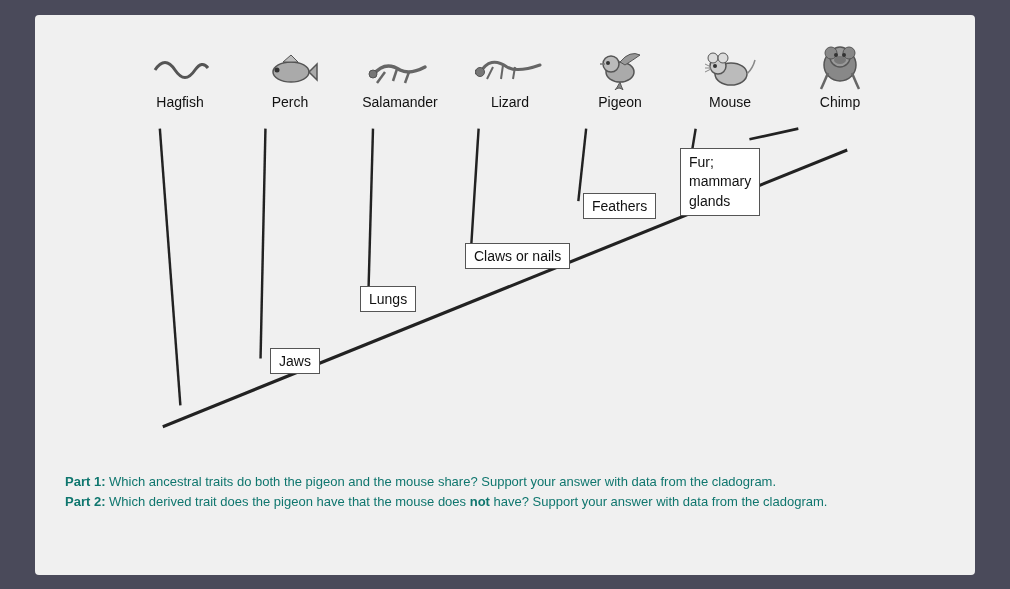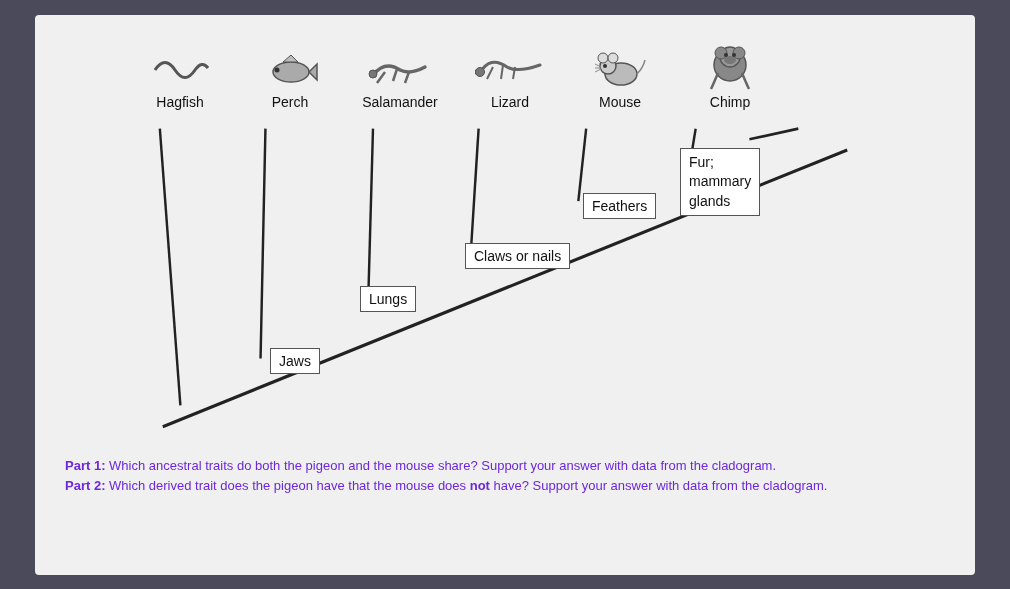--- a/index.html
+++ b/index.html
@@ -64,23 +64,23 @@
       position: absolute;
       background: white;
       border: 1.5px solid #555;
       padding: 4px 8px;
       font-size: 14px;
       color: #111;
       font-weight: normal;
       white-space: nowrap;
     }
     .questions {
-      margin-top: 8px;
+      margin-top: 24px;
       font-size: 13px;
-      color: #6d28d9;
+      color: #0f766e;
       line-height: 1.6;
     }
     .questions .part-label {
       font-weight: bold;
     }
     .not-underline {
       font-weight: bold;
     }
   </style>
 </head>
@@ -127,20 +127,33 @@
           <path d="M5,28 Q15,10 32,22 Q42,28 65,20" stroke="#666" stroke-width="3" fill="none" stroke-linecap="round"></path>
           <line x1="18" y1="22" x2="12" y2="34" stroke="#666" stroke-width="2"></line>
           <line x1="28" y1="20" x2="26" y2="34" stroke="#666" stroke-width="2"></line>
           <line x1="40" y1="22" x2="38" y2="34" stroke="#666" stroke-width="2"></line>
           <circle cx="5" cy="27" r="4.5" fill="#777" stroke="#555" stroke-width="1"></circle>
           <line x1="1" y1="26" x2="-2" y2="24" stroke="#555" stroke-width="1.5"></line>
           <line x1="1" y1="28" x2="-2" y2="30" stroke="#555" stroke-width="1.5"></line>
         </svg>
       </div>
       <div class="animal-label">Lizard</div>
+    </div>
+    <div class="animal-item">
+      <div class="animal-icon">
+        <svg width="50" height="50" viewBox="0 0 50 50">
+          <ellipse cx="25" cy="32" rx="14" ry="10" fill="#aaa" stroke="#555" stroke-width="1.5"></ellipse>
+          <circle cx="16" cy="24" r="8" fill="#bbb" stroke="#555" stroke-width="1.5"></circle>
+          <path d="M25,22 Q35,10 45,15 Q38,20 30,25 Z" fill="#999" stroke="#555" stroke-width="1"></path>
+          <path d="M25,42 Q22,48 20,50 Q24,46 28,50 Q26,46 25,42 Z" fill="#888" stroke="#555" stroke-width="1"></path>
+          <circle cx="13" cy="23" r="2" fill="#333"></circle>
+          <path d="M10,24 L5,24" stroke="#777" stroke-width="1.5"></path>
+        </svg>
+      </div>
+      <div class="animal-label">Pigeon</div>
     </div>
     <div class="animal-item">
       <div class="animal-icon">
         <svg width="55" height="50" viewBox="0 0 55 50">
           <ellipse cx="28" cy="34" rx="16" ry="11" fill="#bbb" stroke="#555" stroke-width="1.5"></ellipse>
           <circle cx="15" cy="26" r="8" fill="#ccc" stroke="#555" stroke-width="1.5"></circle>
           <circle cx="10" cy="18" r="5" fill="#ddd" stroke="#555" stroke-width="1"></circle>
           <circle cx="20" cy="18" r="5" fill="#ddd" stroke="#555" stroke-width="1"></circle>
           <circle cx="12" cy="26" r="2" fill="#333"></circle>
           <path d="M44,34 Q50,28 52,20" stroke="#888" stroke-width="1.5" fill="none"></path>

